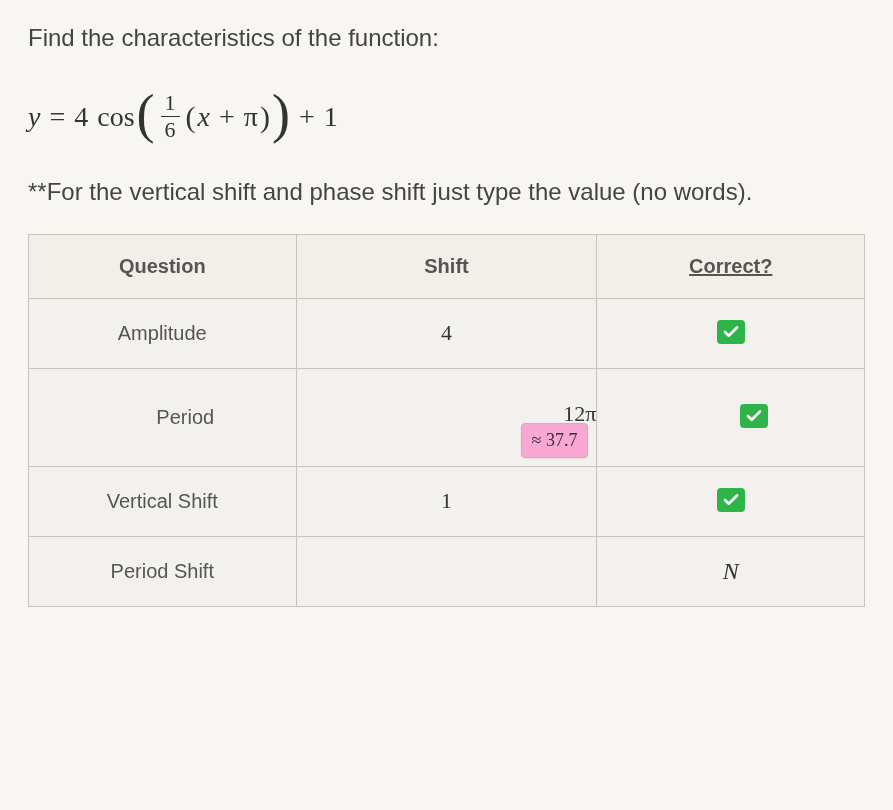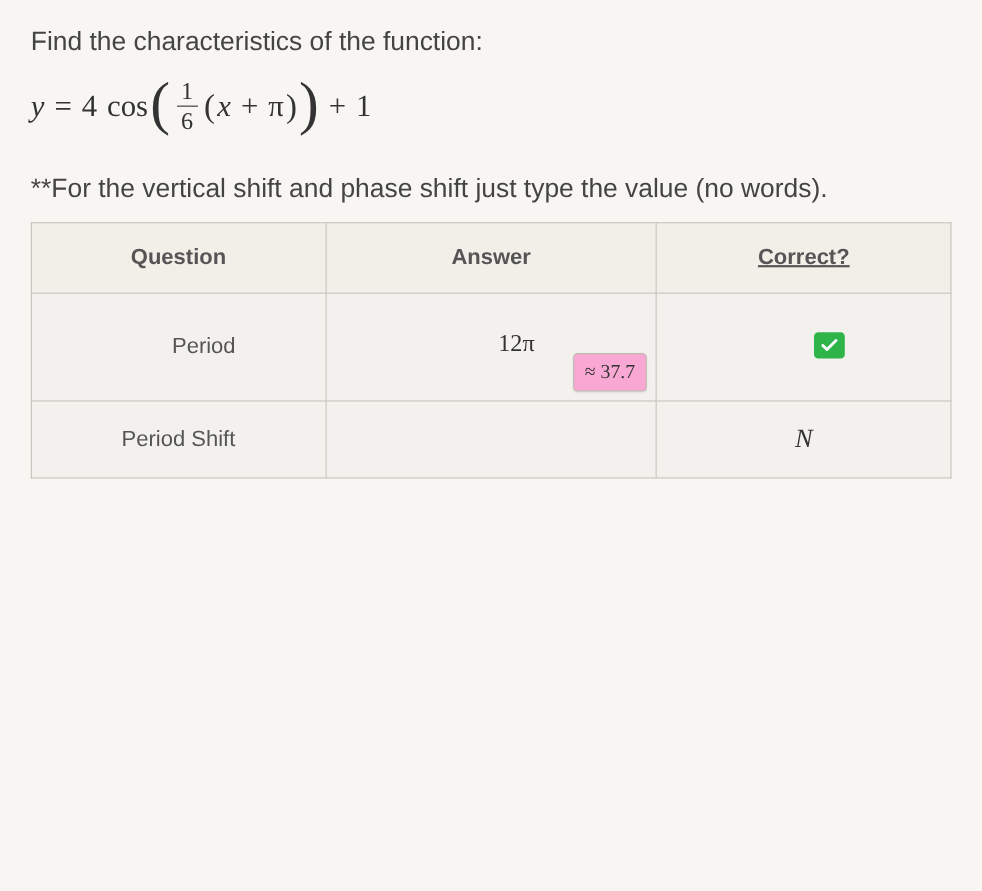--- a/index.html
+++ b/index.html
@@ -11,21 +11,21 @@
       font-family: Arial, Helvetica, sans-serif;
       background: #f8f6f2;
       width: 893px;
       height: 810px;
       color: #3a3a3a;
       padding: 20px 28px;
     }
     .prompt-text {
       font-size: 24px;
       line-height: 1.5;
-      margin-bottom: 16px;
+      margin-bottom: 36px;
       color: #444;
     }
     .equation {
       font-family: 'Times New Roman', serif;
       font-size: 28px;
       margin-bottom: 34px;
       display: flex;
       align-items: center;
       gap: 2px;
       color: #333;
@@ -50,21 +50,21 @@
       font-weight: 300;
       position: relative;
       top: -2px;
     }
     .small-paren {
       font-size: 30px;
     }
     .instructions {
       font-size: 24px;
       line-height: 1.45;
-      margin-bottom: 12px;
+      margin-bottom: 24px;
       color: #444;
     }
     table {
       width: 100%;
       border-collapse: collapse;
       background: #f3f1ed;
     }
     th, td {
       border: 1px solid #c8c4bc;
       text-align: center;
@@ -85,20 +85,21 @@
     .col-a { width: 36%; }
     .col-c { width: 32%; text-decoration: underline; }
     .answer-cell {
       font-family: 'Times New Roman', serif;
       font-size: 22px;
       color: #333;
     }
     .period-cell {
       position: relative;
       height: 98px;
+      text-align: right;
     }
     .period-main {
       font-family: 'Times New Roman', serif;
       font-size: 22px;
       color: #333;
       margin-bottom: 6px;
     }
     .approx-box {
       position: absolute;
       right: 8px;
@@ -159,40 +160,62 @@
 </div>
 
 <div class="instructions">
   <div>**For the vertical shift and phase shift just type the value (no words).</div>
 </div>
 
 <table>
   <thead>
     <tr>
       <th class="col-q">Question</th>
-      <th class="col-a">Answer</th>
+      <th class="col-a">Shift</th>
       <th class="col-c">Correct?</th>
     </tr>
   </thead>
   <tbody>
+    <tr>
+      <td>Amplitude</td>
+      <td class="answer-cell">4</td>
+      <td>
+        <span class="check-icon">
+          <svg viewBox="0 0 24 24" fill="none">
+              <path d="M4 12l5 5L20 6" stroke="#fff" stroke-width="3.5" stroke-linecap="round" stroke-linejoin="round"></path>
+            </svg>
+        </span>
+      </td>
+    </tr>
     <tr class="period-row">
       <td>Period</td>
       <td class="period-cell">
         <div class="period-main">12π</div>
         <div class="approx-box">≈ 37.7</div>
       </td>
       <td>
         <span class="check-icon">
           <svg viewBox="0 0 24 24" fill="none">
               <path d="M4 12l5 5L20 6" stroke="#fff" stroke-width="3.5" stroke-linecap="round" stroke-linejoin="round"></path>
             </svg>
         </span>
       </td>
     </tr>
     <tr>
+      <td>Vertical Shift</td>
+      <td class="answer-cell">1</td>
+      <td>
+        <span class="check-icon">
+          <svg viewBox="0 0 24 24" fill="none">
+              <path d="M4 12l5 5L20 6" stroke="#fff" stroke-width="3.5" stroke-linecap="round" stroke-linejoin="round"></path>
+            </svg>
+        </span>
+      </td>
+    </tr>
+    <tr>
       <td>Period Shift</td>
       <td class="answer-cell"></td>
       <td>
         <span class="result-n">N</span>
       </td>
     </tr>
   </tbody>
 </table>
 
 </body></html>

